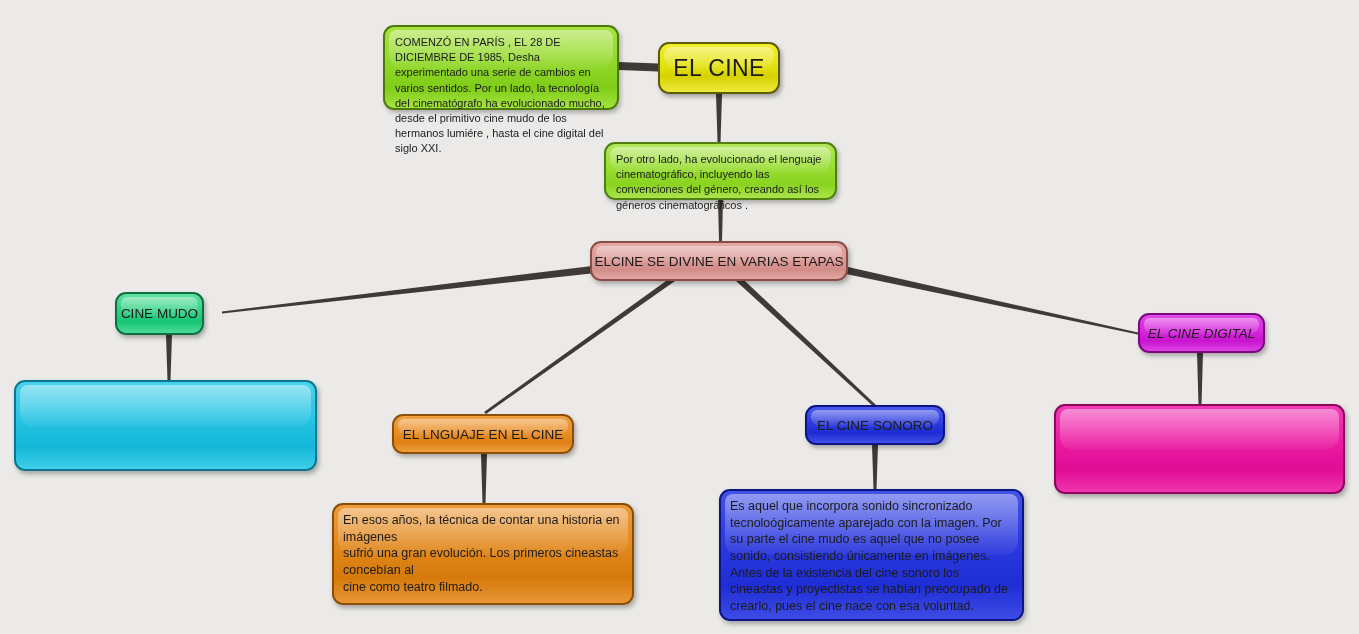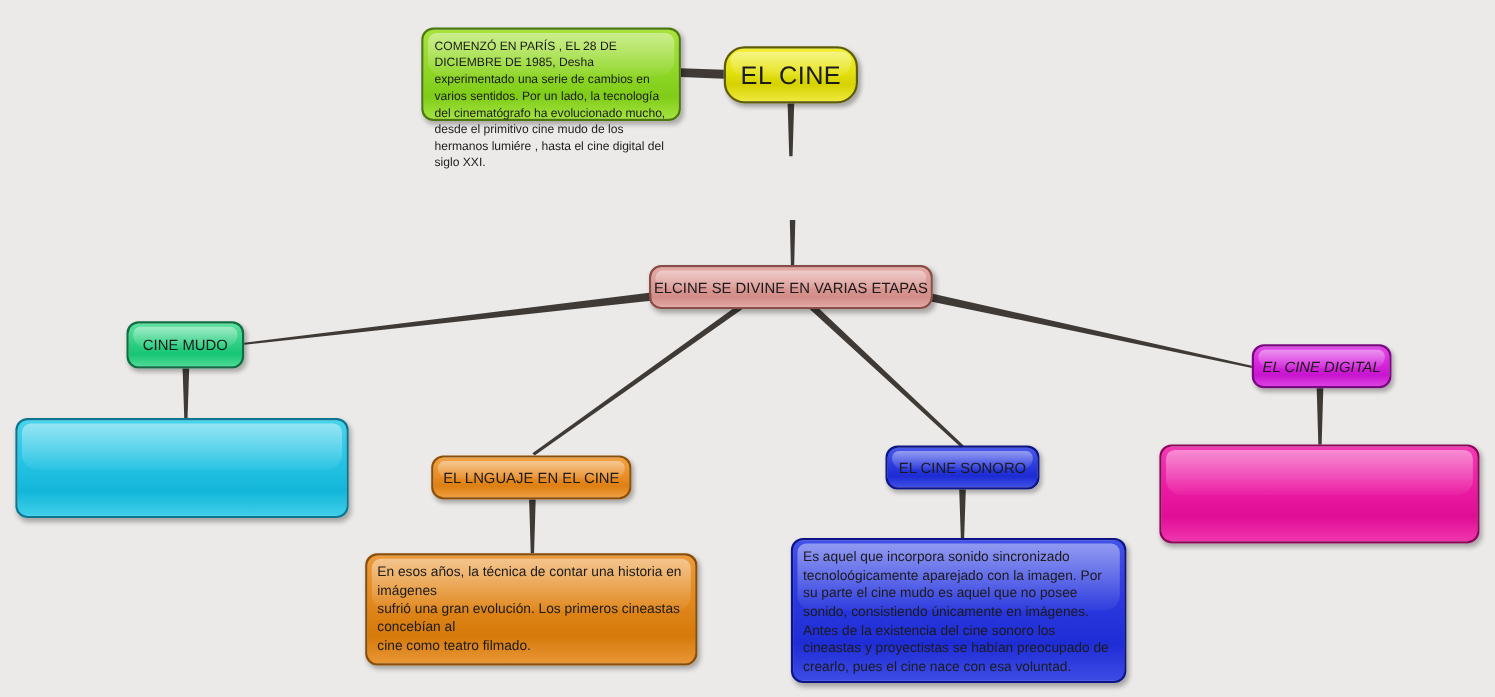--- a/index.html
+++ b/index.html
@@ -57,21 +57,20 @@
     display: block;
   }
   
   .title-node {
     display: flex;
     align-items: center;
     justify-content: center;
     text-align: center;
     font-size: 23px;
     letter-spacing: 0.4px;
-    border-radius: 19px;
   }
   
   .head-node {
     display: flex;
     align-items: center;
     justify-content: center;
     text-align: right;
     font-size: 13.5px;
   }
   
@@ -110,21 +109,21 @@
   }
   
   #n-etapas {
     left: 590px; top: 241px; width: 258px; height: 40px;
     background: linear-gradient(to bottom, #e3a9a5 0%, #dc9a96 45%, #d28d88 75%, #e2a8a4 100%);
     border-color: #8a4c47;
     box-shadow: 2px 3px 5px rgba(0,0,0,0.30);
   }
   
   #n-cinemudo {
-    left: 115px; top: 292px; width: 107px; height: 43px;
+    left: 115px; top: 292px; width: 89px; height: 43px;
     background: linear-gradient(to bottom, #5fe0a0 0%, #2fd083 45%, #17c574 72%, #4edb97 100%);
     border-color: #0e6e41;
     box-shadow: 2px 3px 4px rgba(0,0,0,0.28);
   }
   
   #n-cinemudo-body {
     left: 14px; top: 380px; width: 303px; height: 91px;
     background: linear-gradient(to bottom, #4ad3ec 0%, #27c4e4 42%, #13b6d9 74%, #3fcfe9 100%);
     border-color: #0a7690;
     box-shadow: 2px 3px 5px rgba(0,0,0,0.30);
@@ -210,20 +209,24 @@
   <div class="node body-node small" id="n-intro">
     <span class="inner"></span>
     <span class="txt">COMENZÓ EN PARÍS , EL 28 DE DICIEMBRE DE 1985, Desha experimentado una serie de cambios en varios sentidos. Por un lado, la tecnología del cinematógrafo ha evolucionado mucho, desde el primitivo cine mudo de los hermanos lumiére , hasta el cine digital del siglo XXI.</span>
   </div>
 
   <div class="node title-node" id="n-elcine">
     <span class="inner"></span>
     <span class="txt">EL CINE</span>
   </div>
 
+  <div class="node body-node small" id="n-lenguaje-evol">
+    <span class="inner"></span>
+    <span class="txt"> Por otro lado, ha evolucionado el lenguaje cinematográfico, incluyendo las convenciones del género, creando así  los géneros cinematográficos .</span>
+  </div>
 
   <div class="node head-node" id="n-etapas">
     <span class="inner"></span>
     <span class="txt">ELCINE SE DIVINE EN VARIAS ETAPAS</span>
   </div>
 
   <div class="node head-node" id="n-cinemudo">
     <span class="inner"></span>
     <span class="txt">CINE MUDO</span>
   </div>

